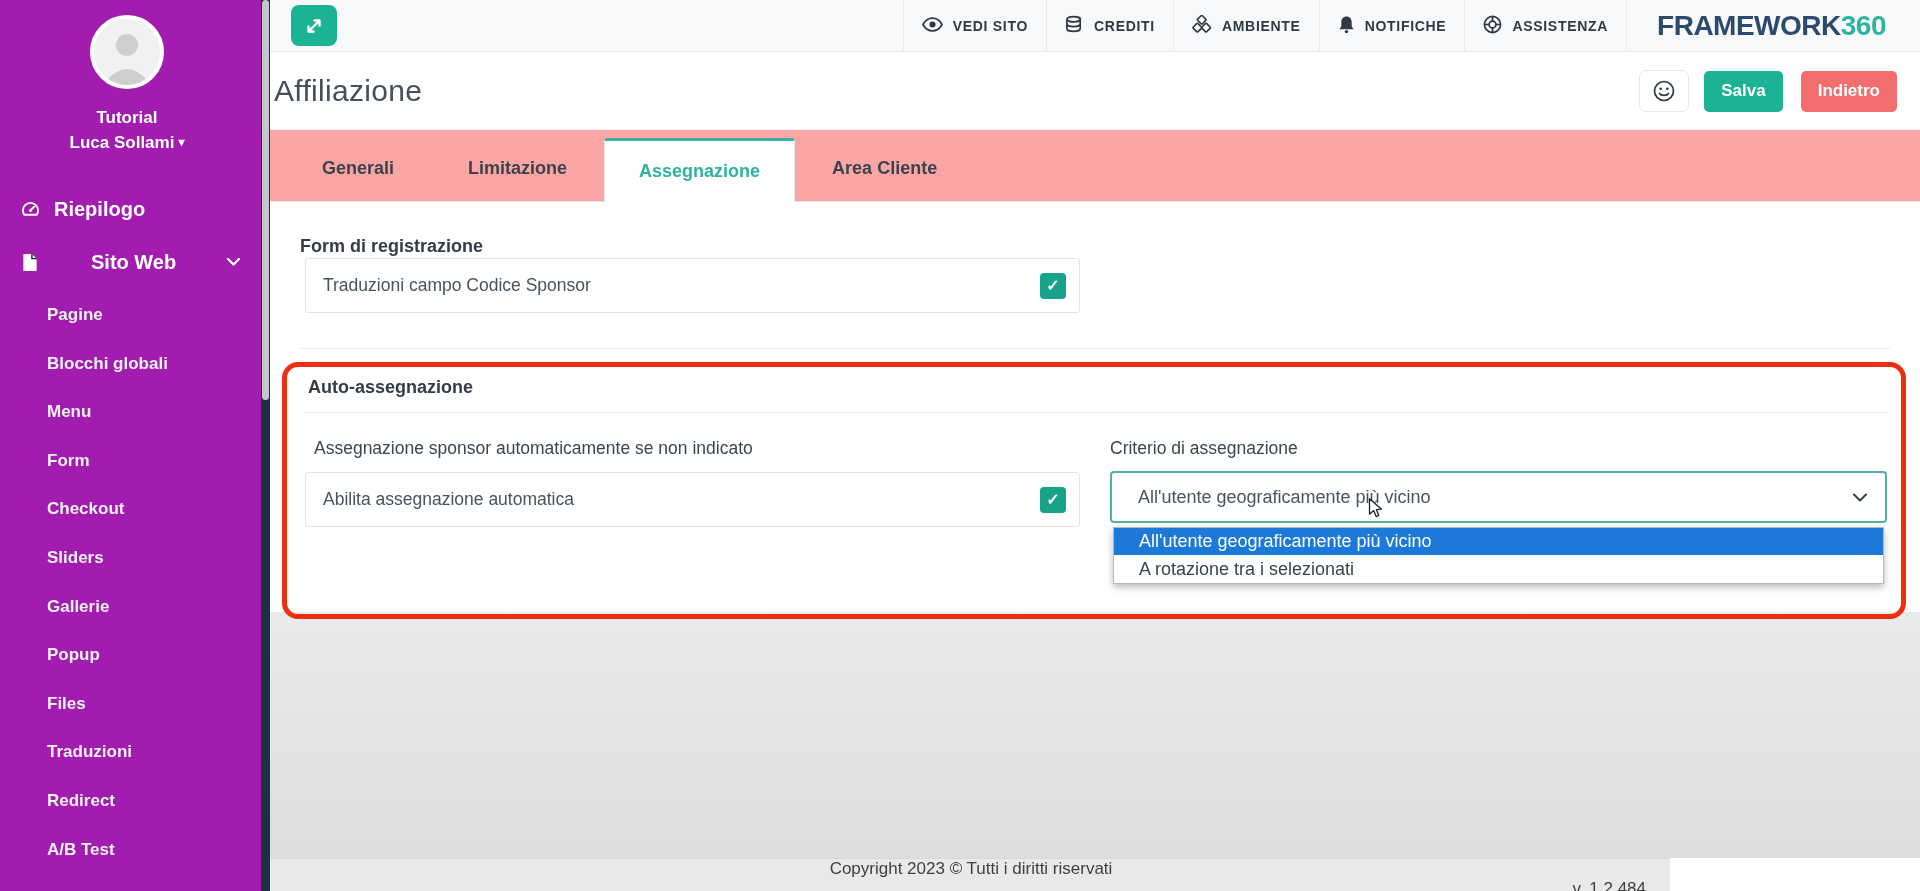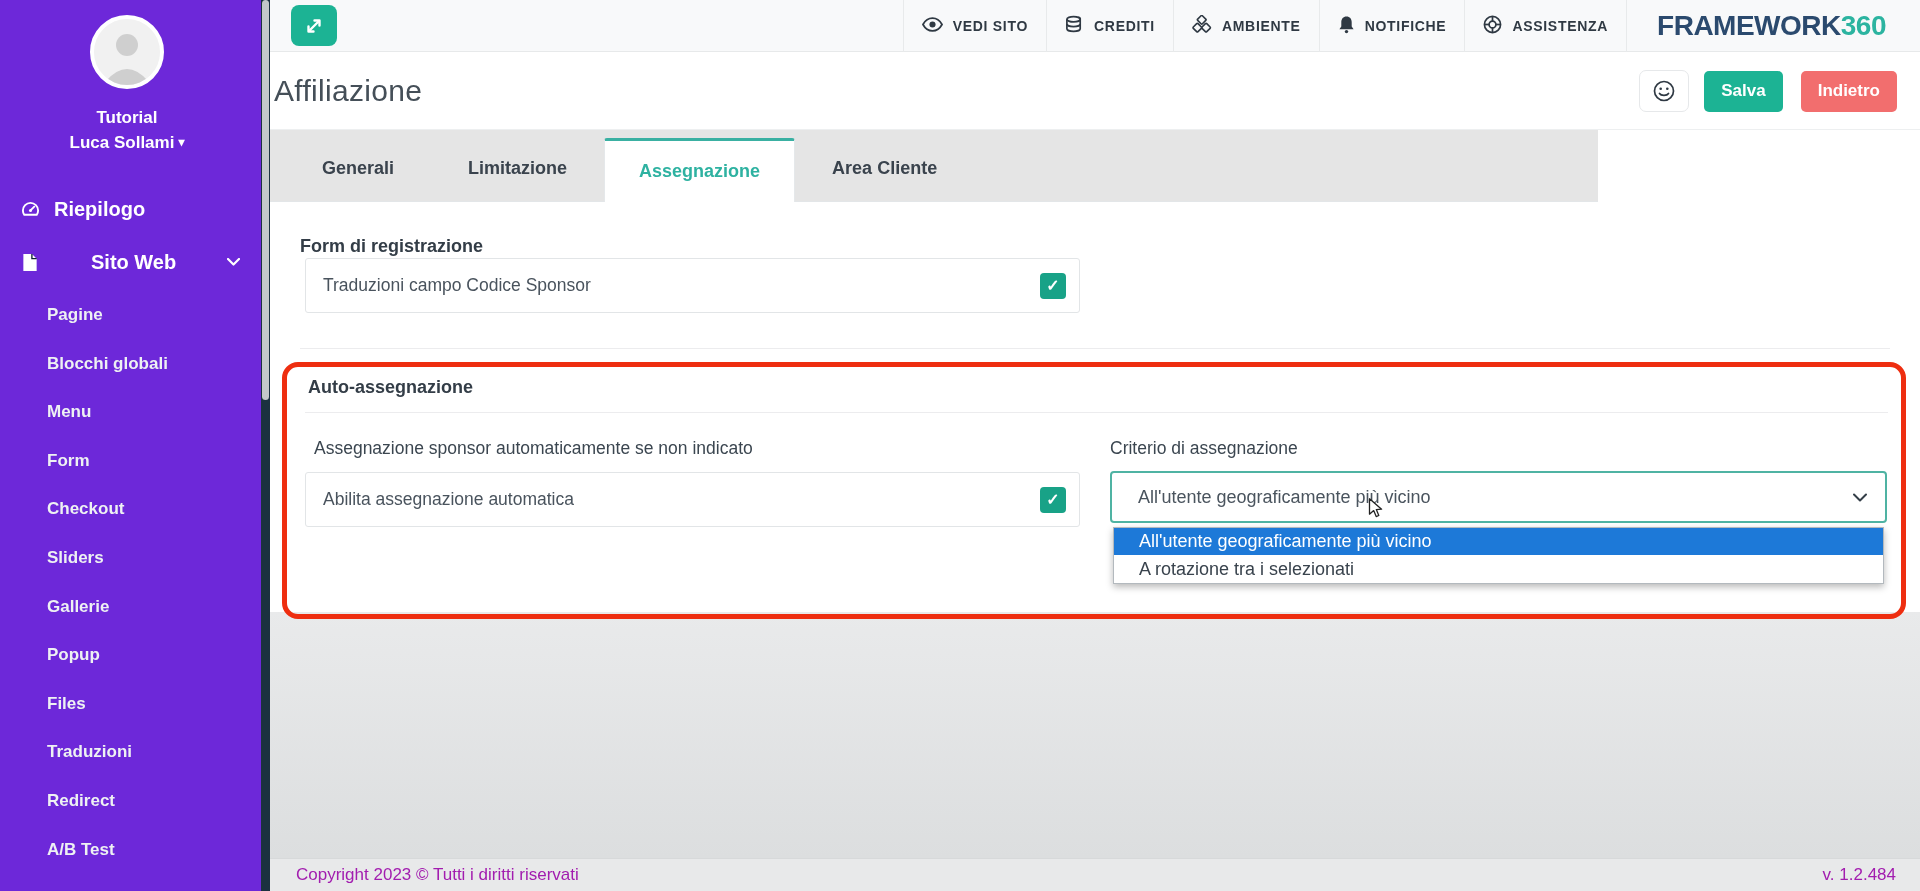--- a/index.html
+++ b/index.html
@@ -1,21 +1,21 @@
 <!DOCTYPE html>
 <html><head>
 <meta charset="utf-8">
 <style>
   * { margin:0; padding:0; box-sizing:border-box; }
   html,body { width:1920px; height:891px; overflow:hidden; }
   body { font-family:"Liberation Sans", sans-serif; background:#e7e8e9; }
   .stage { position:relative; width:1920px; height:891px; overflow:hidden; }
 
   
-  .sidebar { position:absolute; left:0; top:0; width:270px; height:891px; background:#6d28d9; z-index:5; }
+  .sidebar { position:absolute; left:0; top:0; width:270px; height:891px; background:#a21caf; z-index:5; }
   .sb-scroll-track { position:absolute; right:0; top:0; width:9px; height:891px; background:#1b3140; }
   .sb-scroll-thumb { position:absolute; right:1px; top:0; width:7px; height:400px; background:#c3c7c9; border-radius:4px; }
   .avatar { position:absolute; left:90px; top:15px; width:74px; height:74px; border-radius:50%; background:#f4f4f4; border:4px solid #ffffff; overflow:hidden; }
   .avatar svg { display:block; }
   .profile-name, .profile-user { position:absolute; left:0; width:254px; text-align:center; color:#ffffff; font-weight:700; font-size:17px; }
   .profile-name { top:108px; }
   .profile-user { top:133px; }
   .profile-user .caret { font-size:12px; vertical-align:2px; margin-left:4px; }
   .nav-item { position:absolute; left:0; width:254px; height:28px; display:flex; align-items:center; color:#ffffff; font-weight:700; font-size:20px; padding-left:20px; cursor:pointer; }
   .nav-item .ic { width:20px; height:20px; margin-right:14px; display:flex; align-items:center; justify-content:center; }
@@ -37,21 +37,21 @@
   .grayzone { position:absolute; left:0; top:560px; width:1650px; height:246px; background:linear-gradient(#e9eaeb, #dcdedf); }
 
   .pagehead { position:absolute; left:0; top:0; width:1650px; height:78px; background:#fff; border-bottom:1px solid #edeff0; display:flex; align-items:center; padding:0 23px 0 4px; }
   .page-title { font-size:30px; font-weight:400; color:#454f58; letter-spacing:.3px; }
   .head-actions { margin-left:auto; display:flex; align-items:flex-end; gap:15px; }
   .emoji-btn { width:50px; height:42px; background:#fff; border:1px solid #e6e8ea; border-radius:7px; display:flex; align-items:center; justify-content:center; cursor:pointer; }
   .btn { height:41px; border:none; border-radius:5px; color:#fff; font-family:"Liberation Sans",sans-serif; font-size:17px; font-weight:700; padding:0 17px; cursor:pointer; }
   .btn-save { background:#1cb394; }
   .btn-back { background:#f26e6e; margin-left:3px; }
 
-  .tabstrip { position:absolute; left:0; top:78px; width:1328px; height:72px; background:#e5e5e5; border-bottom:1px solid #e3e6e8; }
+  .tabstrip { position:absolute; left:0; top:78px; width:1650px; height:72px; background:#fca5a5; border-bottom:1px solid #e3e6e8; }
   .tabs { position:absolute; left:15px; bottom:-1px; display:flex; list-style:none; }
   .tab { height:64px; line-height:61px; padding:0 37px; font-size:18px; font-weight:700; color:#3a434d; cursor:pointer; }
   .tab.active { background:#ffffff; color:#2eb2a1; border-top:3px solid #3ab0a2; border-left:1px solid #e5e8ea; border-right:1px solid #e5e8ea; border-radius:3px 3px 0 0; padding:0 34px; }
 
   .h-section { position:absolute; font-size:18px; font-weight:700; color:#333d47; }
   .check-row { position:absolute; width:775px; height:55px; background:#fff; border:1px solid #e2e5e7; border-radius:3px; display:flex; align-items:center; padding-left:17px; font-size:17.5px; color:#49535d; }
   .checkbox { width:26px; height:26px; margin-left:auto; margin-right:13px; background:#18a287; border-radius:4px; display:flex; align-items:center; justify-content:center; cursor:pointer; }
   .checkbox::after { content:"✓"; color:#fff; font-size:16px; font-weight:700; }
   .divider { position:absolute; height:1px; background:#ececee; }
   .field-label { position:absolute; font-size:17.5px; color:#3b4650; }
@@ -59,21 +59,21 @@
   .redbox { position:absolute; left:12px; top:310px; width:1624px; height:257px; border:5px solid #ee2e10; border-radius:16px; pointer-events:none; z-index:3; }
 
   .select { position:absolute; left:840px; top:419px; width:777px; height:52px; background:#fff; border:2px solid #4fb3a3; border-radius:4px; display:flex; align-items:center; padding:0 18px 0 26px; font-size:18px; color:#4a545e; cursor:pointer; }
   .select .chev { margin-left:auto; display:flex; }
   .dropdown { position:absolute; left:843px; top:475px; width:771px; background:#fff; border:1px solid #b3b9be; box-shadow:0 3px 7px rgba(0,0,0,.28); z-index:2; }
   .opt { height:28px; display:flex; align-items:center; padding-left:25px; font-size:18px; color:#39434d; cursor:pointer; }
   .opt.hl { height:27px; background:#1d79d8; color:#ffffff; }
 
   .cursor { position:absolute; left:1098px; top:446px; z-index:6; pointer-events:none; }
 
-  .footer { position:absolute; left:0; top:806px; width:1650px; height:33px; background:#e8e9ea; border-top:1px solid #d7d9da; display:flex; align-items:center; padding:0 24px 0 26px; font-size:17px; color:#a21caf; }
+  .footer { position:absolute; left:0; top:806px; width:1400px; height:33px; background:#e8e9ea; border-top:1px solid #d7d9da; display:flex; align-items:center; padding:0 24px 0 26px; font-size:17px; color:#404040;flex-direction:column; }
   .footer .ver { margin-left:auto; }
 </style>
 </head>
 <body>
 
 <div class="stage">
 
   <aside class="sidebar">
     <div class="avatar">
       <svg width="66" height="66" viewBox="0 0 66 66">

